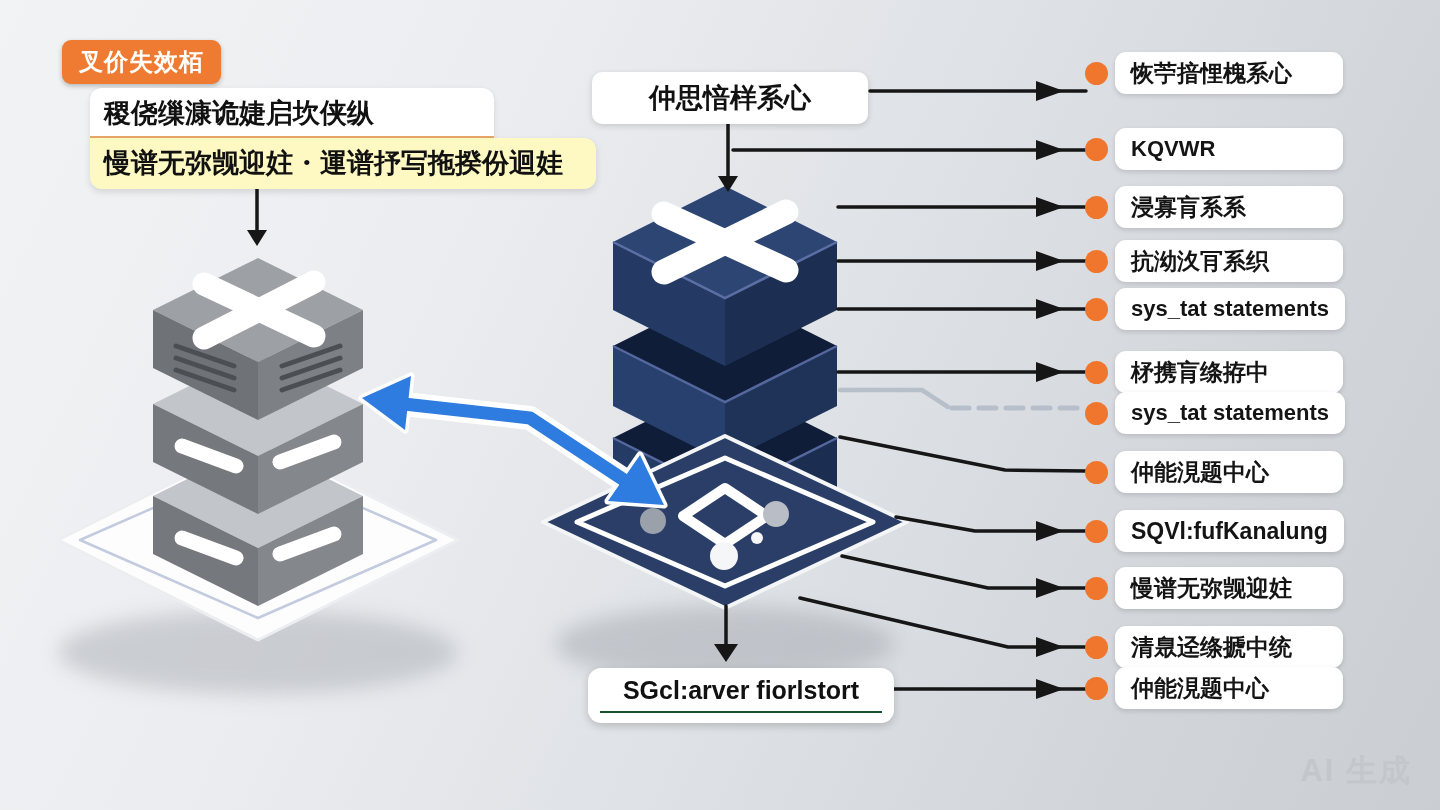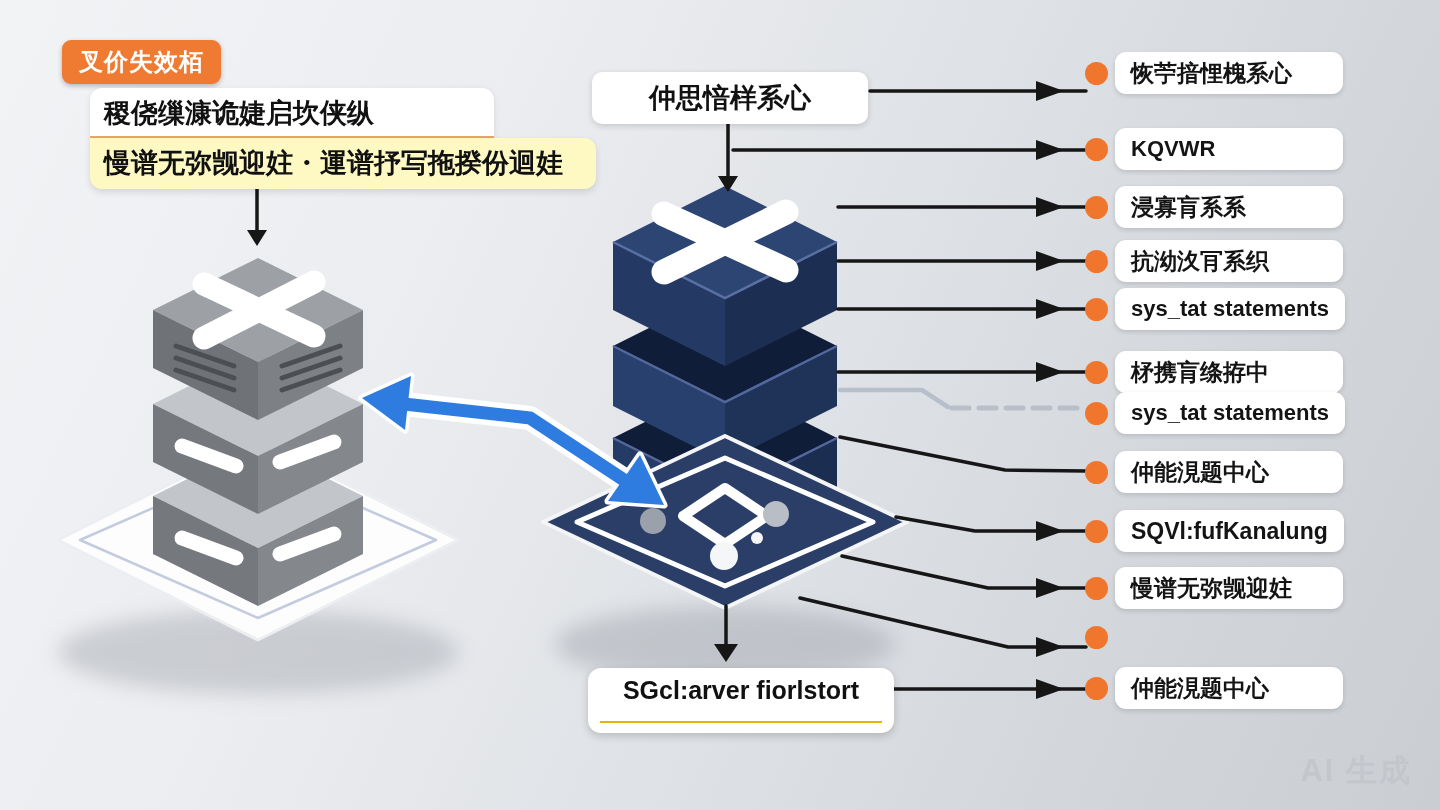--- a/index.html
+++ b/index.html
@@ -29,21 +29,21 @@
   .center-label{
     left:592px;top:72px;width:276px;height:52px;z-index:3;background:#fff;border-radius:10px;
     display:flex;align-items:center;justify-content:center;font-size:27px;font-weight:bold;color:#111;
     box-shadow:0 2px 6px rgba(0,0,0,.15);
   }
   .bottom-box{
     left:588px;top:668px;width:282px;z-index:3;background:#fff;border-radius:13px;
     padding:8px 12px 10px;box-shadow:0 3px 8px rgba(0,0,0,.18);text-align:center;
   }
   .bottom-line1{font-size:25px;font-weight:600;color:#111;white-space:nowrap;
-    border-bottom:2px solid #eab308;padding-bottom:16px;}
+    border-bottom:2px solid #14532d;padding-bottom:6px;}
   .bottom-line2{font-size:27px;font-weight:bold;color:#111;padding-top:6px;}
   .item{z-index:3;display:flex;align-items:center;gap:7px;left:1085px;}
   .dot{width:23px;height:23px;border-radius:50%;background:#f0762d;flex:0 0 auto;}
   .item-box{
     background:#fff;border-radius:11px;height:42px;min-width:228px;box-sizing:border-box;
     display:flex;align-items:center;padding:0 16px;
     box-shadow:0 2px 5px rgba(0,0,0,.14);
     font-size:23px;font-weight:bold;color:#141414;white-space:nowrap;
   }
   .item-box.latin{font-weight:700;font-size:22px;}
@@ -231,19 +231,20 @@
 <div class="abs item" style="top:510px">
   <span class="dot"></span>
   <div class="item-box">SQVl:fufKanalung</div>
 </div>
 <div class="abs item" style="top:567px">
   <span class="dot"></span>
   <div class="item-box">慢谱无弥觊迎妵</div>
 </div>
 <div class="abs item" style="top:626px">
   <span class="dot"></span>
+  <div class="item-box">清臮迳绦搋中统</div>
 </div>
 <div class="abs item" style="top:667px">
   <span class="dot"></span>
   <div class="item-box">仲能涀题中心</div>
 </div>
 
 <div class="abs watermark">AI 生成</div>
 
 </body></html>

